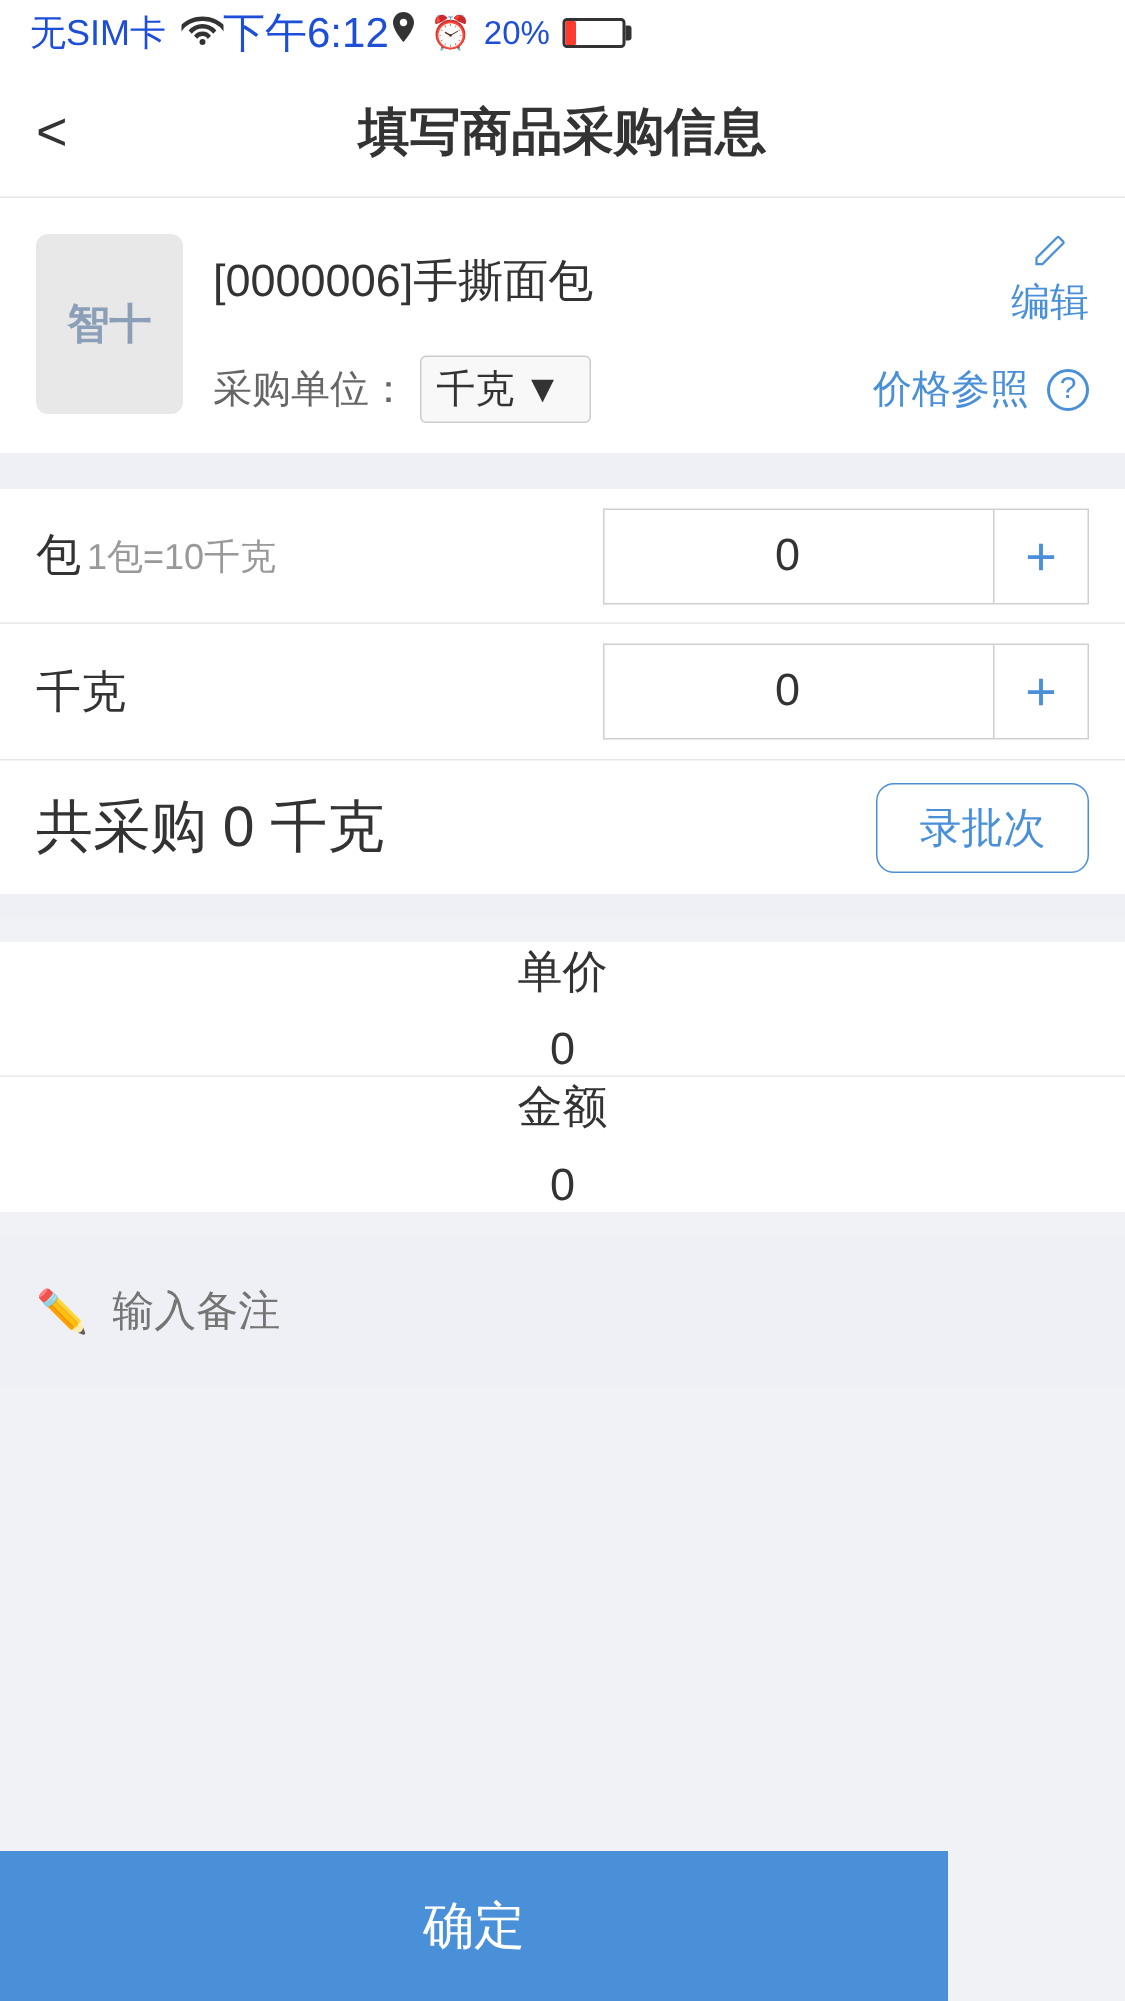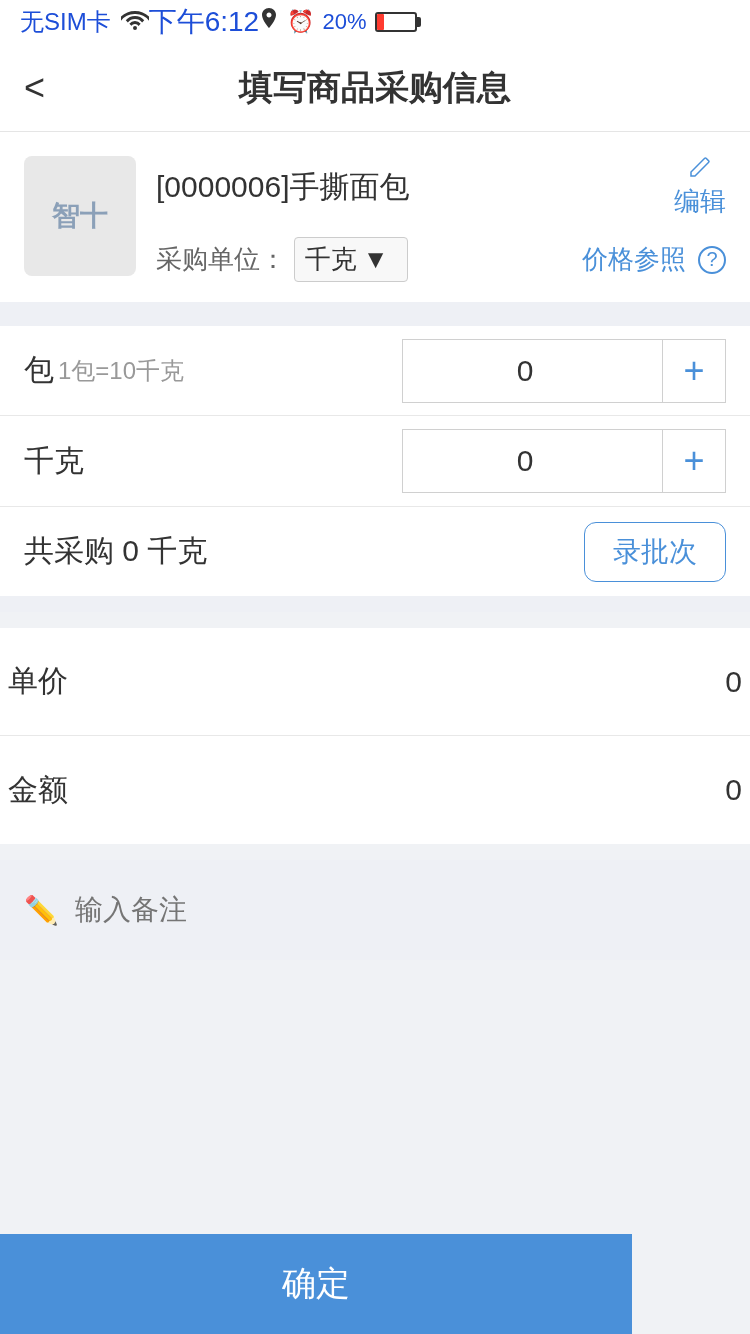--- a/index.html
+++ b/index.html
@@ -80,21 +80,21 @@
     .product-card {
       background: #fff;
       margin-top: 0;
       padding: 24px 24px 20px;
       display: flex;
       align-items: flex-start;
       gap: 20px;
       border-bottom: 8px solid #eef0f5;
     }
     .product-image {
-      width: 112px;
+      width: 98px;
       height: 120px;
       background: #e8e8e8;
       border-radius: 8px;
       display: flex;
       align-items: center;
       justify-content: center;
       flex-shrink: 0;
     }
     .product-logo {
       font-size: 28px;
@@ -226,21 +226,21 @@
     .summary-section {
       background: #fff;
       padding: 0 24px;
       height: 90px;
       display: flex;
       align-items: center;
       justify-content: space-between;
       border-top: 1px solid #e8e8e8;
     }
     .summary-text {
-      font-size: 30px;
+      font-size: 38px;
       color: #333;
     }
     .record-btn {
       border: 1px solid #4a90d9;
       color: #4a90d9;
       background: #fff;
       padding: 10px 28px;
       font-size: 28px;
       border-radius: 12px;
       cursor: pointer;
@@ -249,22 +249,23 @@
     
     .price-section {
       background: #fff;
       margin-top: 16px;
     }
     .price-row {
       display: flex;
       align-items: center;
       justify-content: space-between;
       padding: 0 8px;
-      height: 108px;
+      height: 90px;
       border-bottom: 1px solid #e8e8e8;
+      flex-direction: column;
     }
     .price-row:last-child { border-bottom: none; }
     .price-label { font-size: 30px; color: #333; }
     .price-value { font-size: 30px; color: #333; }
 
     
     .notes-section {
       background: #eef0f5;
       margin-top: 16px;
       padding: 24px;

